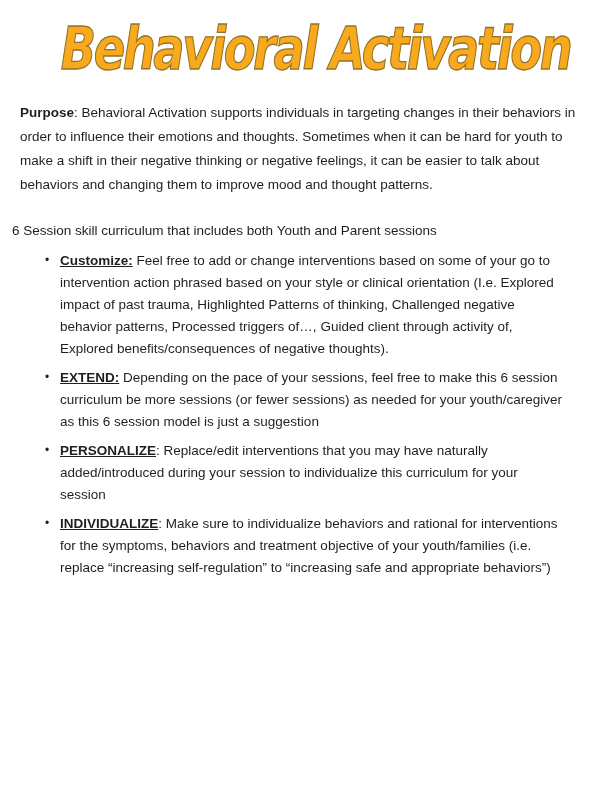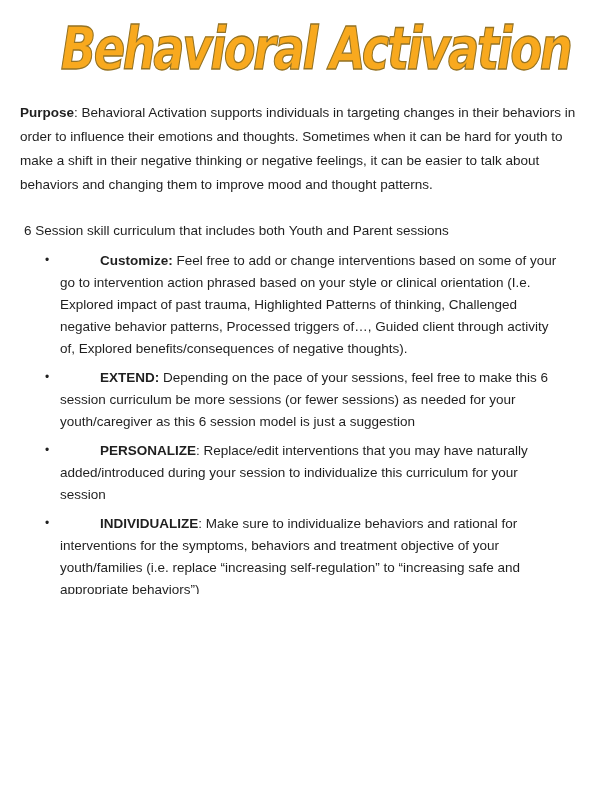--- a/index.html
+++ b/index.html
@@ -25,21 +25,21 @@
     white-space:nowrap;
     transform:scaleX(0.80);
   }
   .purpose {
     margin:13px 30px 8px 20px;
     font-size:13.5px;
     line-height:24px;
   }
   .purpose .lead { font-weight:bold; }
   .intro {
-    margin:22px 20px 0 24px;
+    margin:22px 20px 0 12px;
     font-size:13.5px;
     line-height:24px;
   }
   ul.bullets {
     list-style:none;
     margin:7px 40px 0 0;
     padding:0;
     font-size:13.5px;
     line-height:22px;
   }
@@ -48,21 +48,21 @@
     padding-left:60px;
     margin-bottom:7px;
   }
   ul.bullets .marker {
     position:absolute;
     left:45px; top:-1px;
     font-size:12px;
   }
   ul.bullets .term {
     font-weight:bold;
-    margin-left:40px;
+    text-decoration:underline;
   }
   figure.photo {
     position:absolute;
     left:16px; top:599px;
     width:561px; height:162px;
     margin:0;
     overflow:hidden;
   }
   figure.photo svg { display:block; }
 </style>

